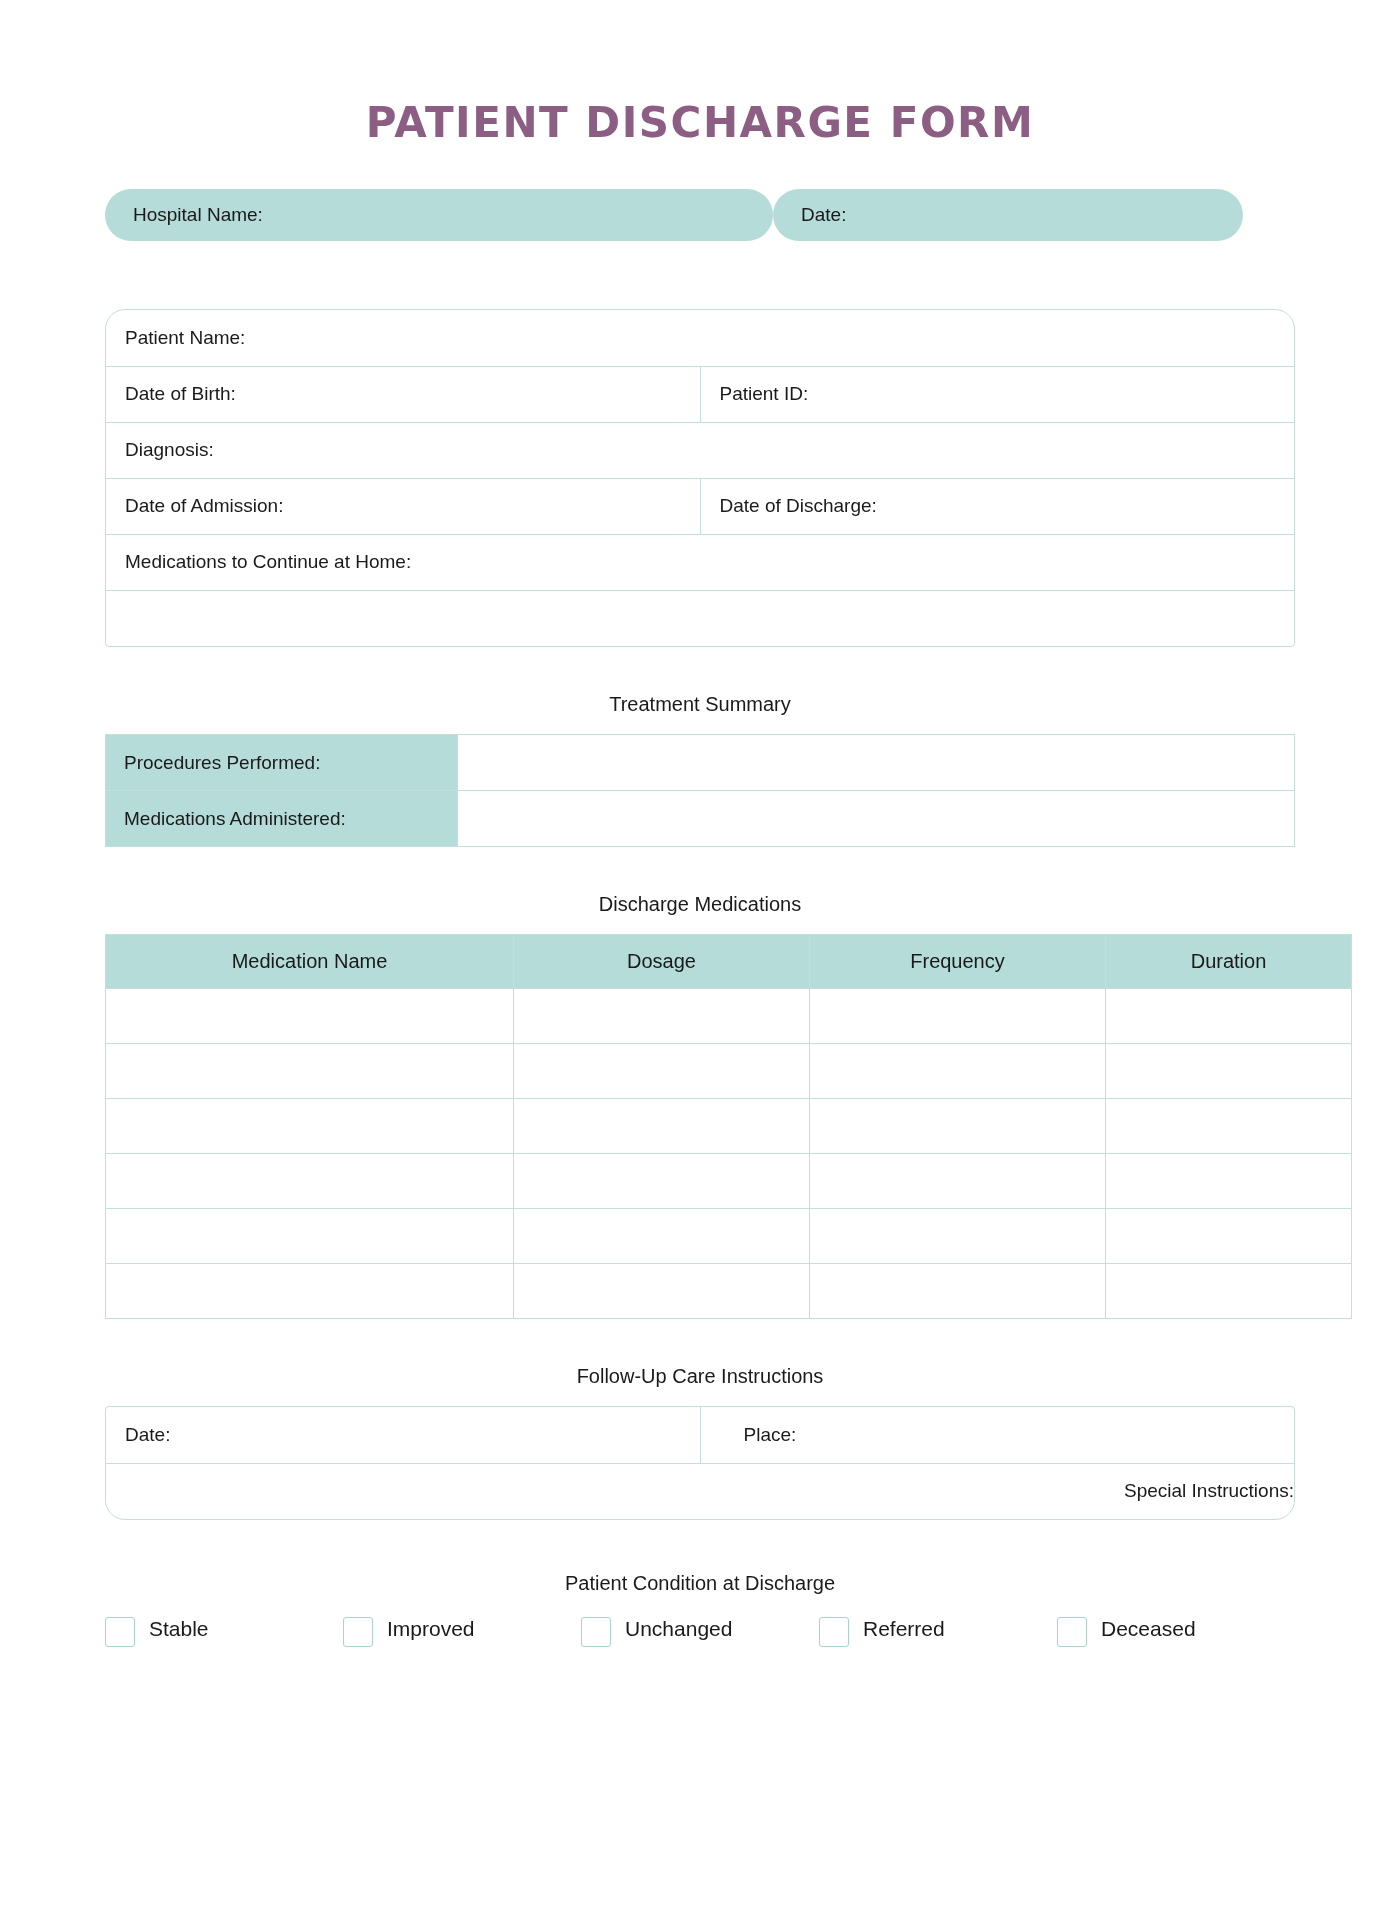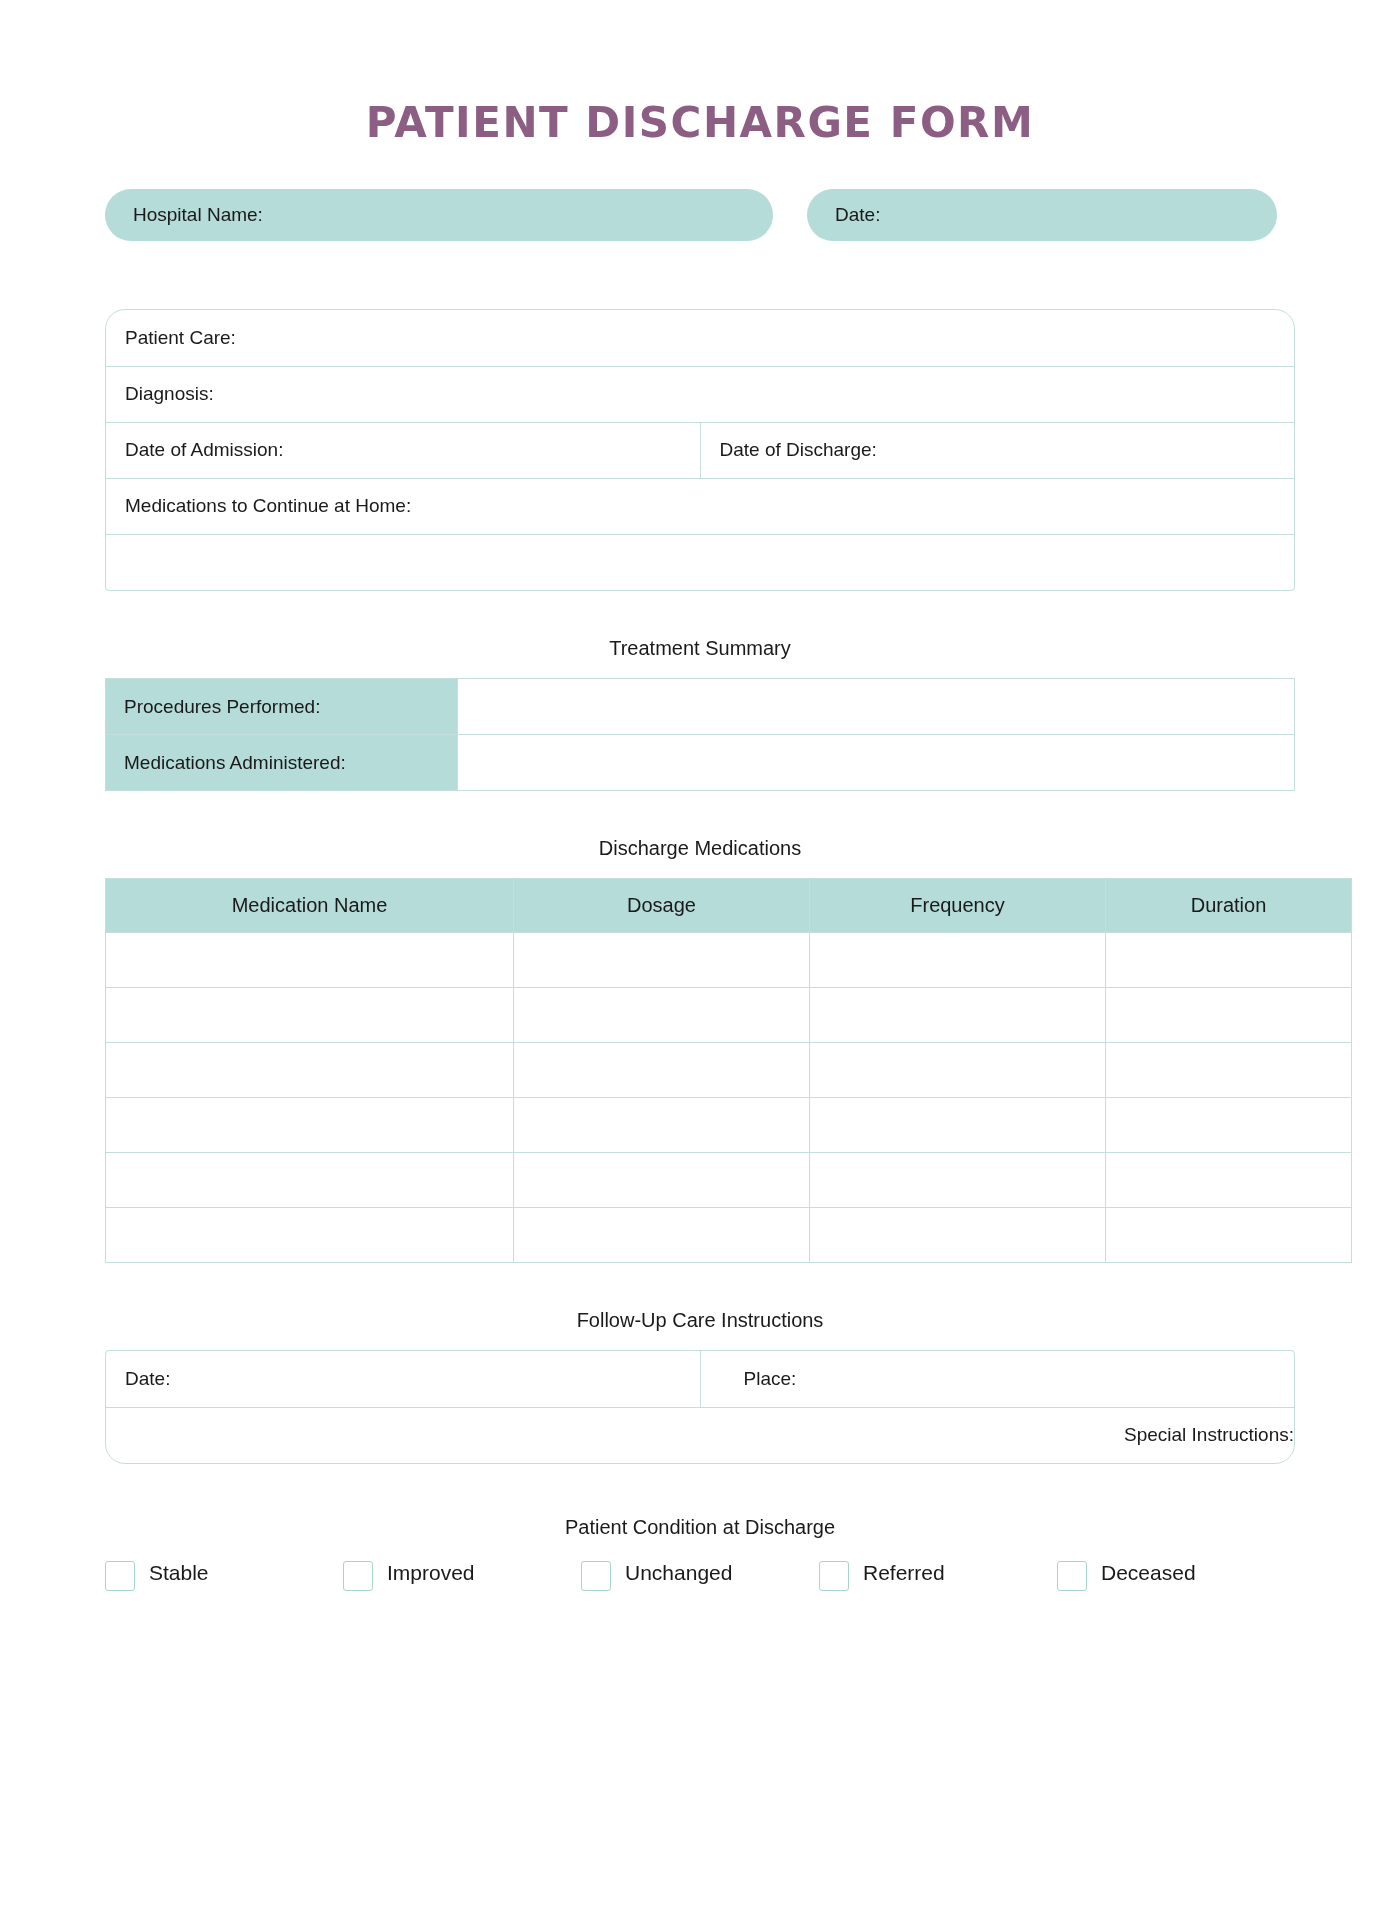--- a/index.html
+++ b/index.html
@@ -28,21 +28,20 @@
     letter-spacing: 1.5px;
     color: #8C5E83;
     margin-top: 98px;
     font-family: "DejaVu Sans", sans-serif;
   }
 
   
   .pill-row {
     display: flex;
     margin: 42px 105px 0 105px;
-    gap: 34px;
   }
   .pill {
     background: #B5DCD8;
     border-radius: 26px;
     height: 52px;
     display: flex;
     align-items: center;
     padding-left: 28px;
     font-size: 19px;
     color: #1a1a1a;
@@ -192,21 +191,29 @@
     <div class="pill pill-date">
       <span>Date:</span>
     </div>
   </div>
 
   <div class="patient-wrap">
     <table>
       <tbody>
           <tr>
         <td colspan="2">
-          <span>Patient Care:</span>
+          <span>Patient Name:</span>
+        </td>
+      </tr>
+      <tr>
+        <td style="width:50%">
+          <span>Date of Birth:</span>
+        </td>
+        <td style="width:50%">
+          <span>Patient ID:</span>
         </td>
       </tr>
       <tr>
         <td colspan="2">
           <span>Diagnosis:</span>
         </td>
       </tr>
       <tr>
         <td>
           <span>Date of Admission:</span>

